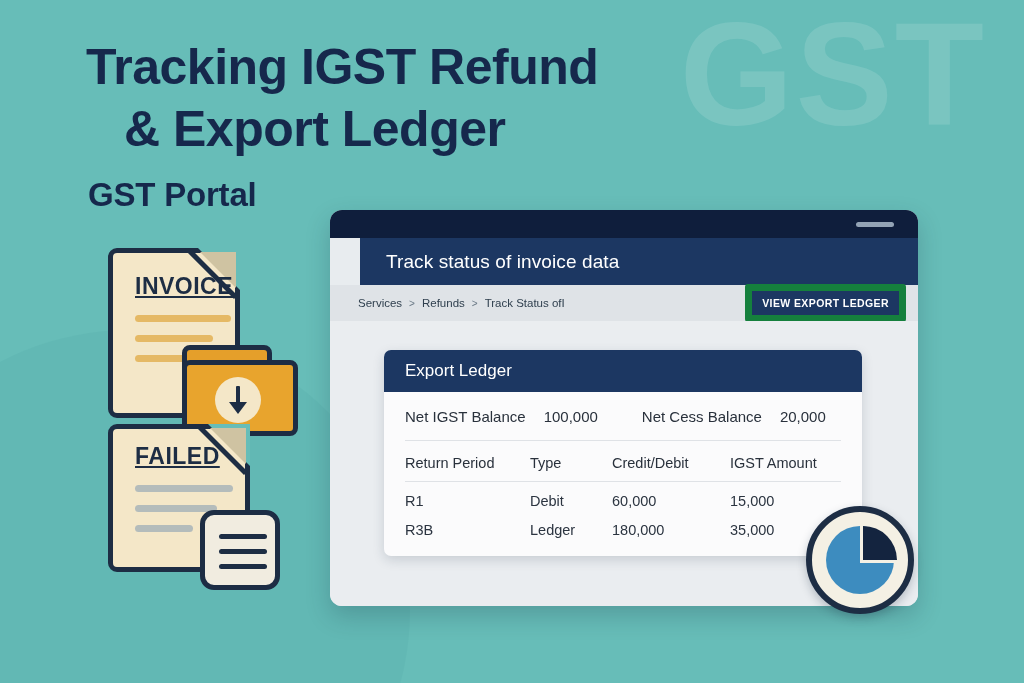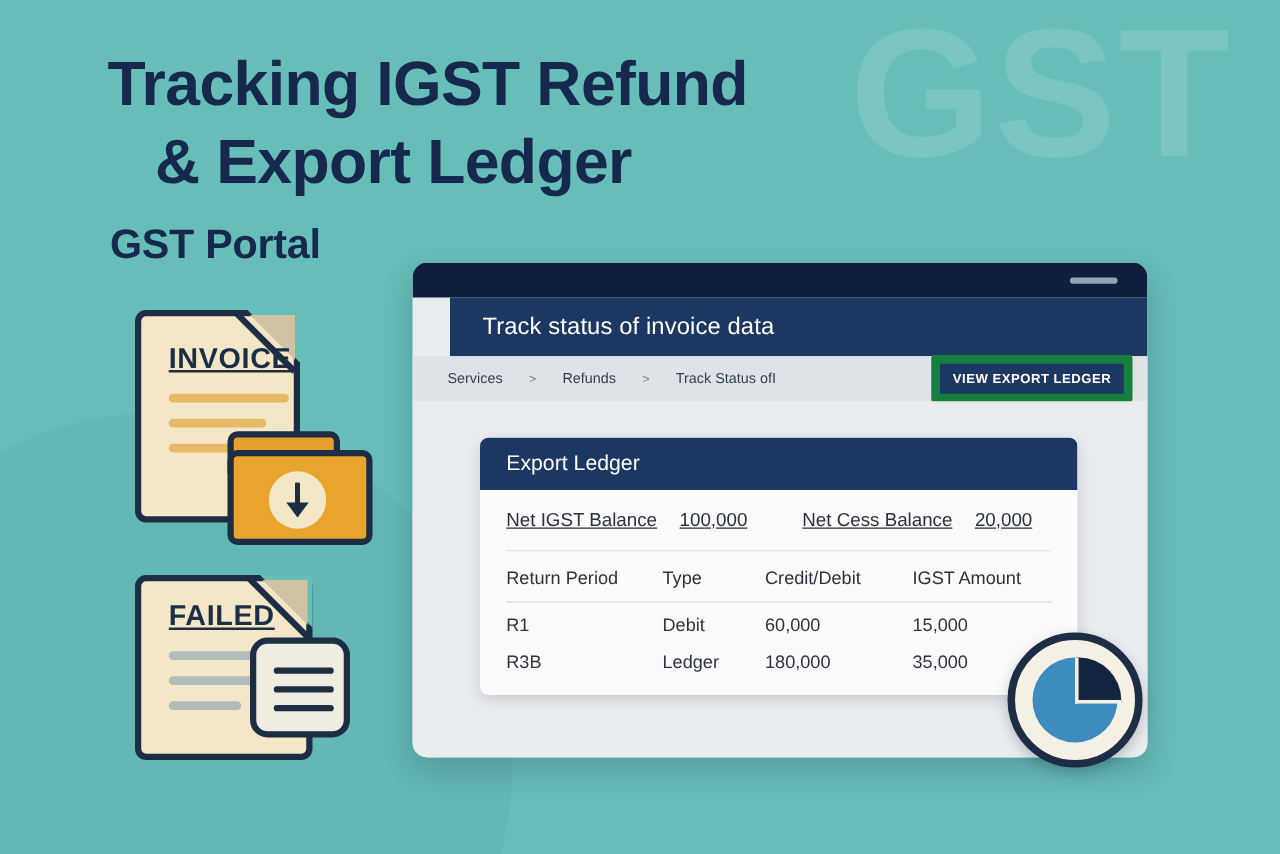--- a/index.html
+++ b/index.html
@@ -124,21 +124,21 @@
     height: 7px;
     border-radius: 4px;
   }
   .line-amber { background: #e5b965; }
   .line-grey  { background: #b4bcbb; }
 
   
   #doc-invoice { left: 108px; top: 248px; width: 132px; height: 170px; }
   #doc-invoice .doc-title { top: 20px; }
   
-  #doc-failed  { left: 108px; top: 460px; width: 142px; height: 148px; }
+  #doc-failed  { left: 108px; top: 424px; width: 142px; height: 148px; }
   #doc-failed .doc-title { top: 14px; }
 
   
   .folder-back {
     position: absolute;
     left: 182px; top: 345px;
     width: 90px; height: 34px;
     background: #e59f2a;
     border: 5px solid #1d2d44;
     border-radius: 8px 8px 0 0;
@@ -236,21 +236,21 @@
     background: #dfe3e7;
     height: 36px;
     display: flex;
     align-items: center;
     padding: 0 12px 0 28px;
     justify-content: space-between;
   }
   .crumbs {
     display: flex;
     align-items: center;
-    gap: 21px;
+    gap: 7px;
     font-size: 11.5px;
     color: #30404f;
     white-space: nowrap;
     overflow: hidden;
   }
   .crumbs .sep { color: #6b7a87; font-size: 10px; }
   .btn-ledger {
     background: #1c3762;
     border: 7px solid #15803d;
     color: #ffffff;
@@ -287,21 +287,20 @@
   }
   .ledger-body { padding: 0 21px 16px 21px; }
 
   .balances {
     display: flex;
     align-items: flex-end;
     padding: 16px 0 15px 0;
     font-size: 15px;
     color: #29313c;
     border-bottom: 1px solid #dfe2e6;
-    text-decoration: underline;
   }
   .bal-label { }
   .bal-value { margin-left: 18px; }
   .bal-gap { width: 44px; }
 
   table.ledger { border-collapse: collapse; width: 100%; }
   table.ledger th {
     text-align: left;
     font-weight: normal;
     font-size: 14.5px;

